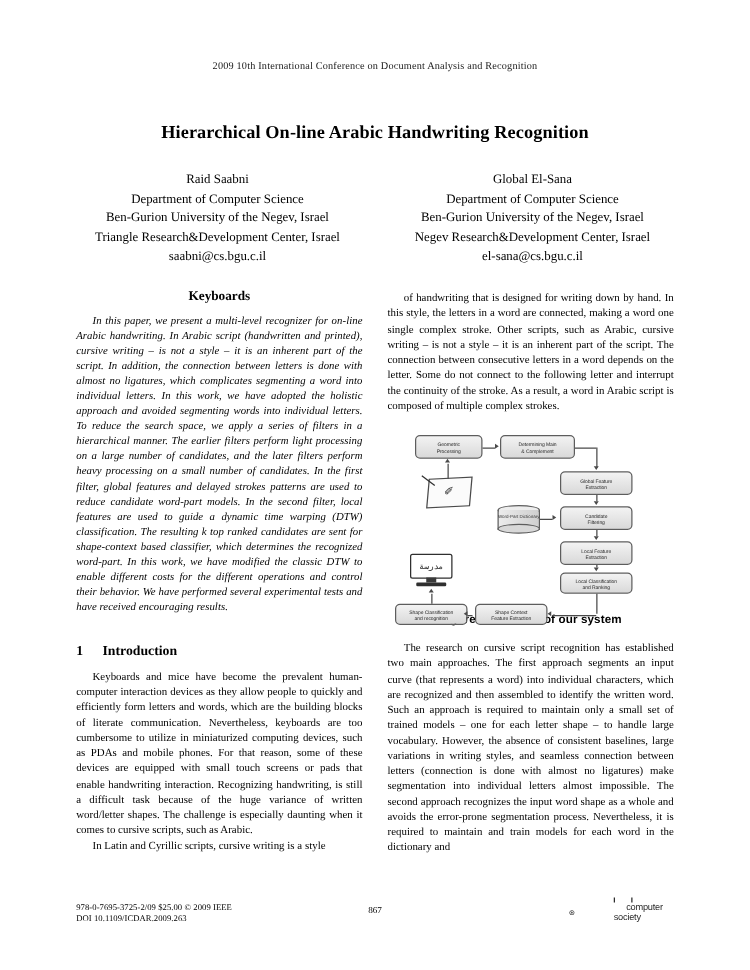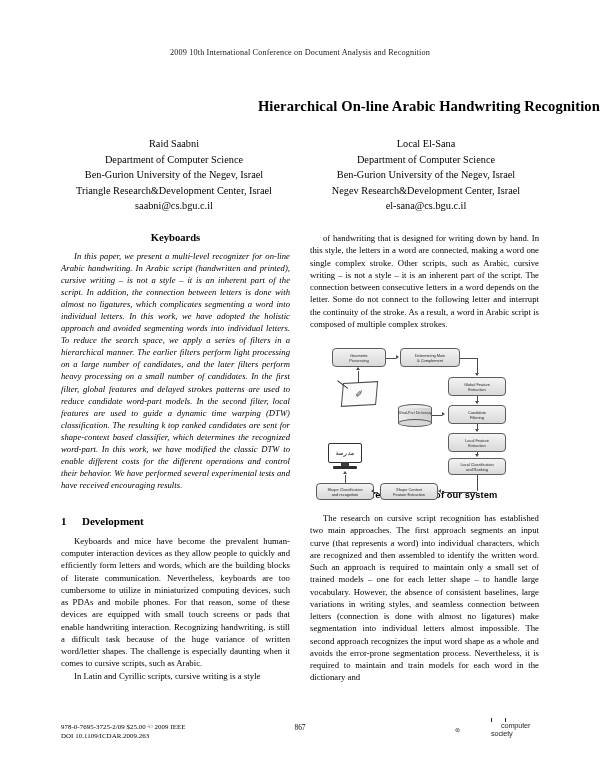--- a/index.html
+++ b/index.html
@@ -34,21 +34,21 @@
     letter-spacing: 0.15px;
     color: #1a1a1a;
   }
 
   
   .paper-title {
     position: absolute;
     top: 98px;
     left: 0;
     width: 600px;
-    text-align: right;
+    text-align: center;
     font-size: 14.6px;
     font-weight: bold;
     letter-spacing: 0.1px;
   }
 
   
   .authors {
     position: absolute;
     top: 136px;
     left: 55px;
@@ -321,37 +321,37 @@
 
   <div class="authors">
     <div class="author-block">
       <span class="author-name">Raid Saabni</span>
       <span class="author-line">Department of Computer Science</span>
       <span class="author-line">Ben-Gurion University of the Negev, Israel</span>
       <span class="author-line">Triangle Research&amp;Development Center, Israel</span>
       <span class="author-email">saabni@cs.bgu.c.il</span>
     </div>
     <div class="author-block">
-      <span class="author-name">Local El-Sana</span>
+      <span class="author-name">Global El-Sana</span>
       <span class="author-line">Department of Computer Science</span>
       <span class="author-line">Ben-Gurion University of the Negev, Israel</span>
       <span class="author-line">Negev Research&amp;Development Center, Israel</span>
       <span class="author-email">el-sana@cs.bgu.c.il</span>
     </div>
   </div>
 
   <div class="columns">
 
     <div class="col col-left">
       <div class="sec-center">Keyboards</div>
       <p class="abstract-body">In this paper, we present a multi-level recognizer for on-line Arabic handwriting. In Arabic script (handwritten and printed), cursive writing – is not a style – it is an inherent part of the script. In addition, the connection between letters is done with almost no ligatures, which complicates segmenting a word into individual letters. In this work, we have adopted the holistic approach and avoided segmenting words into individual letters. To reduce the search space, we apply a series of filters in a hierarchical manner. The earlier filters perform light processing on a large number of candidates, and the later filters perform heavy processing on a small number of candidates. In the first filter, global features and delayed strokes patterns are used to reduce candidate word-part models. In the second filter, local features are used to guide a dynamic time warping (DTW) classification. The resulting k top ranked candidates are sent for shape-context based classifier, which determines the recognized word-part. In this work, we have modified the classic DTW to enable different costs for the different operations and control their behavior. We have performed several experimental tests and have received encouraging results.</p>
 
       <div class="sec-num-head">
         <span class="num">1</span>
-        <span>Development</span>
+        <span>Introduction</span>
       </div>
 
       <p class="body-par">Keyboards and mice have become the prevalent human-computer interaction devices as they allow people to quickly and efficiently form letters and words, which are the building blocks of literate communication. Nevertheless, keyboards are too cumbersome to utilize in miniaturized computing devices, such as PDAs and mobile phones. For that reason, some of these devices are equipped with small touch screens or pads that enable handwriting interaction. Recognizing handwriting, is still a difficult task because of the huge variance of written word/letter shapes. The challenge is especially daunting when it comes to cursive scripts, such as Arabic.</p>
       <p class="body-par">In Latin and Cyrillic scripts, cursive writing is a style</p>
     </div>
 
     <div class="col col-right">
       <p class="body-par">of handwriting that is designed for writing down by hand. In this style, the letters in a word are connected, making a word one single complex stroke. Other scripts, such as Arabic, cursive writing – is not a style – it is an inherent part of the script. The connection between consecutive letters in a word depends on the letter. Some do not connect to the following letter and interrupt the continuity of the stroke. As a result, a word in Arabic script is composed of multiple complex strokes.</p>
 
       <div class="figure">

